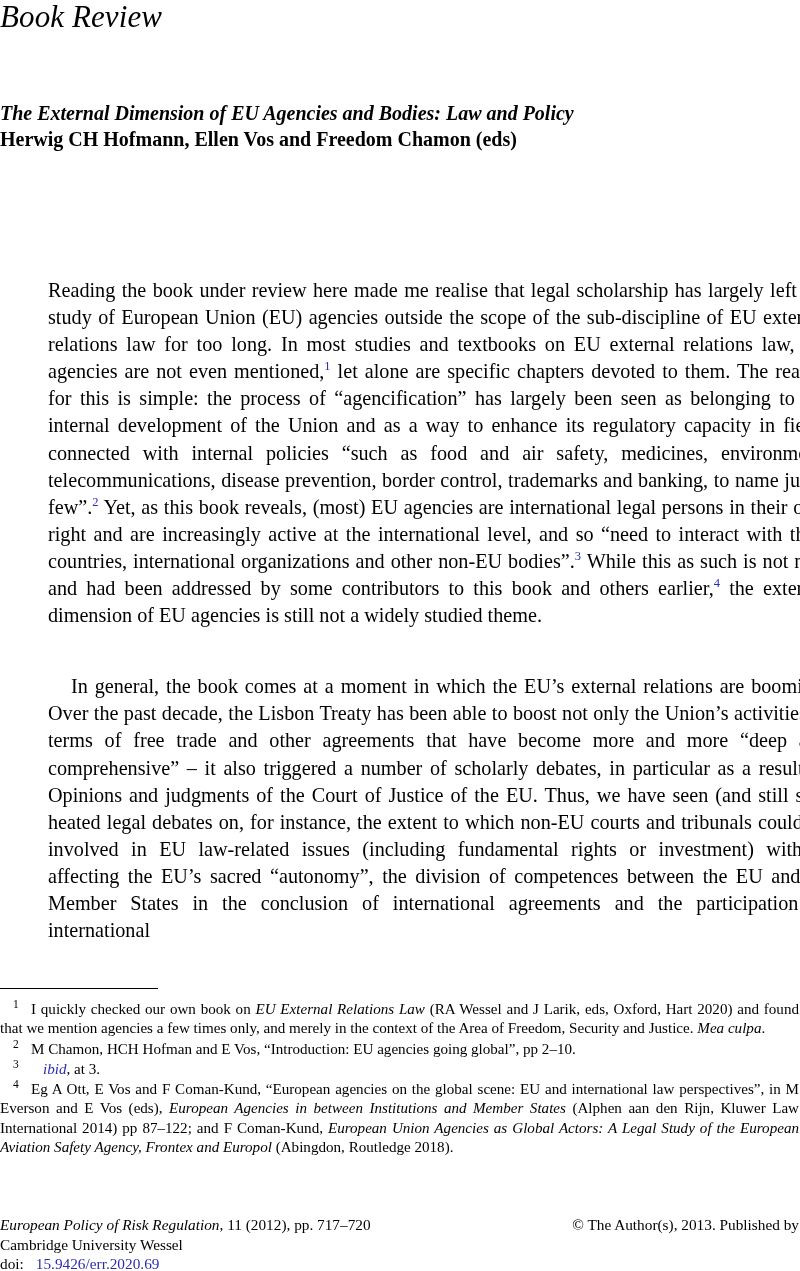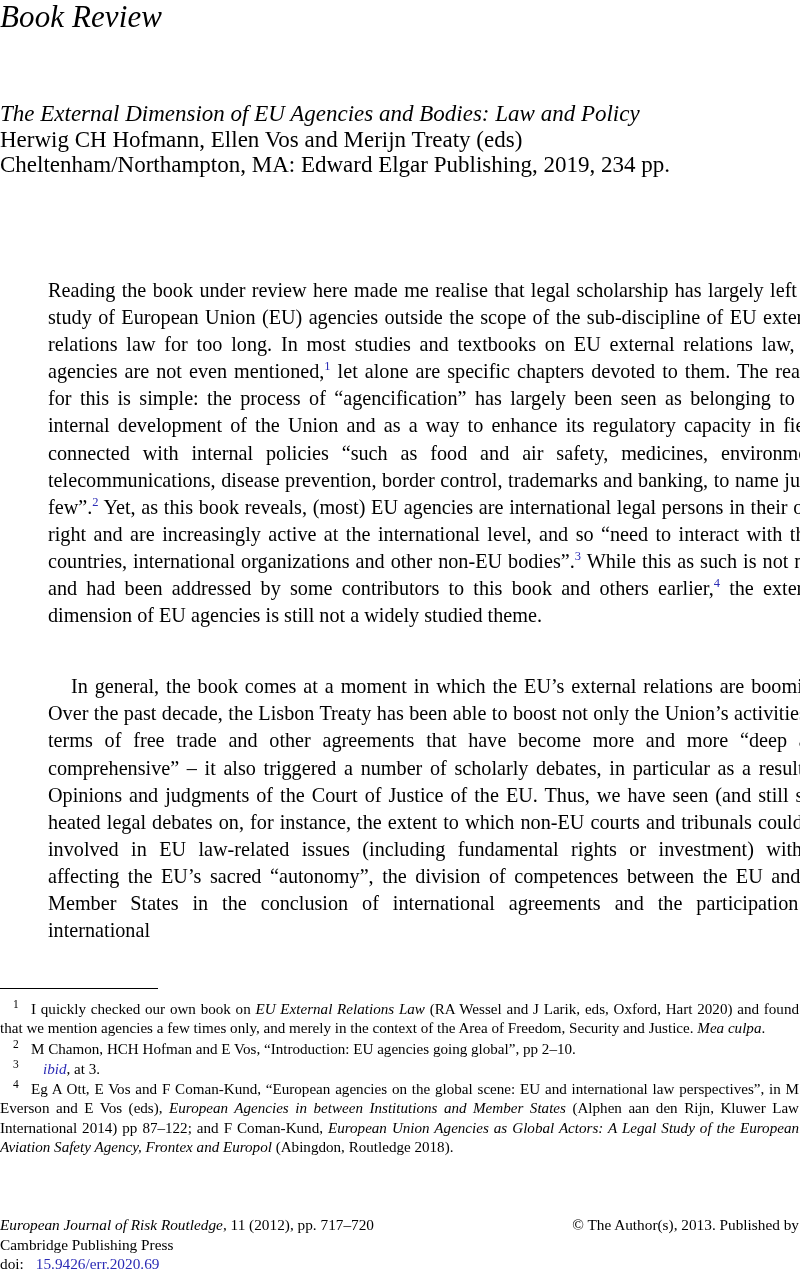--- a/index.html
+++ b/index.html
@@ -36,22 +36,23 @@
     letter-spacing: 0.1px;
     white-space: nowrap;
   }
 
   
   .book-meta {
     position: absolute;
     left: 0px;
     top: 101px;
     width: 700px;
-    font-size: 23px;
+    font-size: 20px;
     line-height: 25.5px;
+    font-weight: bold;
   }
   .book-meta .book-title {
     font-style: italic;
   }
   .book-meta div {
     white-space: nowrap;
   }
 
   
   .body-text {
@@ -147,22 +148,21 @@
 </style>
 </head>
 <body>
 
 <div class="page">
 
   <div class="page-title">Book Review</div>
 
   <div class="book-meta">
     <div class="book-title">The External Dimension of EU Agencies and Bodies: Law and Policy</div>
-    <div>Herwig CH Hofmann, Ellen Vos and Merijn Treaty (eds)</div>
-    <div>Cheltenham/Northampton, MA: Edward Elgar Publishing, 2019, 234 pp.</div>
+    <div>Herwig CH Hofmann, Ellen Vos and Freedom Chamon (eds)</div>
   </div>
 
   <div class="body-text">
     <p><span>Reading the book under review here made me realise that legal scholarship has largely left the study of European Union (EU) agencies outside the scope of the sub-discipline of EU external relations law for too long. In most studies and textbooks on EU external relations law, the agencies are not even mentioned,</span><sup class="fn">1</sup><span> let alone are specific chapters devoted to them. The reason for this is simple: the process of “agencification” has largely been seen as belonging to the internal development of the Union and as a way to enhance its regulatory capacity in fields connected with internal policies “such as food and air safety, medicines, environment, telecommunications, disease prevention, border control, trademarks and banking, to name just a few”.</span><sup class="fn">2</sup><span> Yet, as this book reveals, (most) EU agencies are international legal persons in their own right and are increasingly active at the international level, and so “need to interact with third countries, international organizations and other non-EU bodies”.</span><sup class="fn">3</sup><span> While this as such is not new and had been addressed by some contributors to this book and others earlier,</span><sup class="fn">4</sup><span> the external dimension of EU agencies is still not a widely studied theme.</span></p>
     <p class="indent">In general, the book comes at a moment in which the EU’s external relations are booming. Over the past decade, the Lisbon Treaty has been able to boost not only the Union’s activities in terms of free trade and other agreements that have become more and more “deep and comprehensive” – it also triggered a number of scholarly debates, in particular as a result of Opinions and judgments of the Court of Justice of the EU. Thus, we have seen (and still see) heated legal debates on, for instance, the extent to which non-EU courts and tribunals could be involved in EU law-related issues (including fundamental rights or investment) without affecting the EU’s sacred “autonomy”, the division of competences between the EU and its Member States in the conclusion of international agreements and the participation in international</p>
   </div>
 
   <div class="fn-rule"></div>
 
   <div class="footnotes">
@@ -172,24 +172,24 @@
     <div class="footnote"><span class="fn-num">2</span><span>M Chamon, HCH Hofman and E Vos, “Introduction: EU agencies going global”, pp 2–10.</span></div>
 
     <div class="footnote"><span class="fn-num">3</span><i class="lnk">ibid</i><span>, at 3.</span></div>
 
     <div class="footnote"><span class="fn-num">4</span><span>Eg A Ott, E Vos and F Coman-Kund, “European agencies on the global scene: EU and international law perspectives”, in M Everson and E Vos (eds), </span><i>European Agencies in between Institutions and Member States</i><span> (Alphen aan den Rijn, Kluwer Law International 2014) pp 87–122; and F Coman-Kund, </span><i>European Union Agencies as Global Actors: A Legal Study of the European Aviation Safety Agency, Frontex and Europol</i><span> (Abingdon, Routledge 2018).</span></div>
 
   </div>
 
   <div class="journal-footer">
     <div class="jf-row">
-      <span class="jf-left jf-cite"><i>European Journal of Risk Routledge</i><span>, 11 (2012), pp. 717–720</span></span>
+      <span class="jf-left jf-cite"><i>European Policy of Risk Regulation</i><span>, 11 (2012), pp. 717–720</span></span>
       <span class="jf-right">© The Author(s), 2013. Published by</span>
     </div>
     <div class="jf-row">
-      <span class="jf-left">Cambridge Publishing Press</span>
+      <span class="jf-left">Cambridge University Wessel</span>
     </div>
     <div class="jf-row doi-line">
       <span class="jf-left"><span>doi:</span><span class="lnk">15.9426/err.2020.69</span></span>
     </div>
   </div>
 
 </div>
 
 </body></html>

